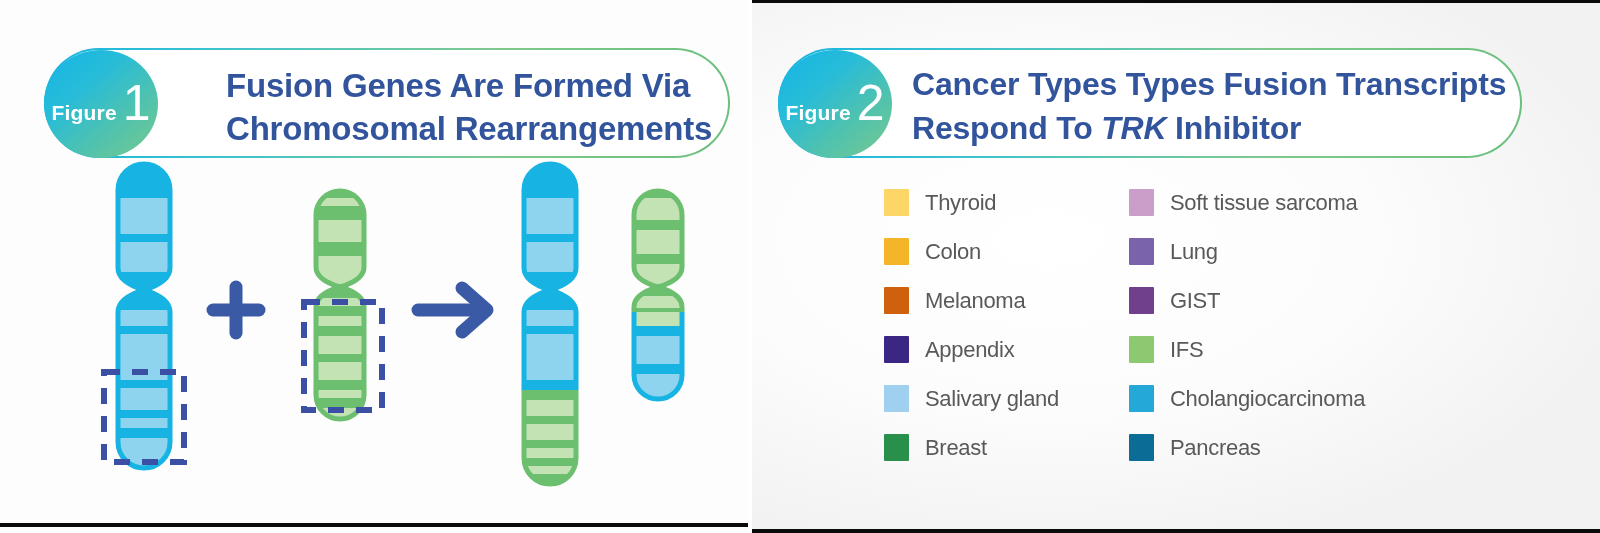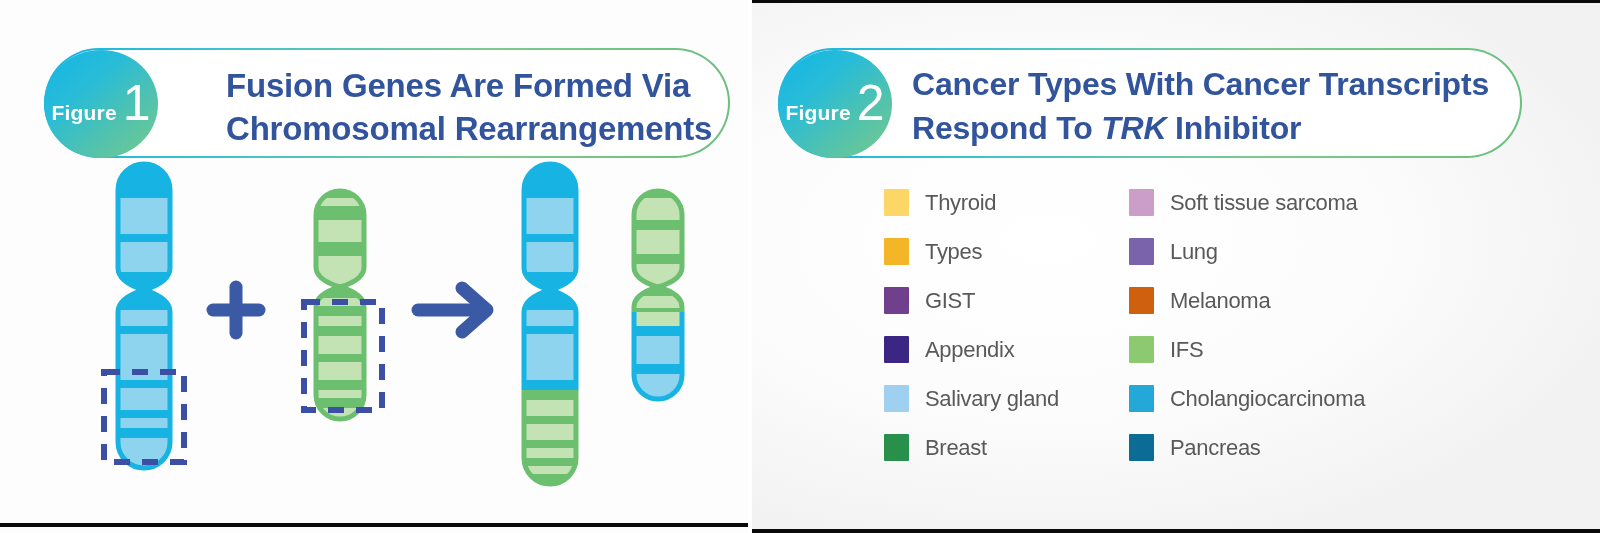--- a/index.html
+++ b/index.html
@@ -252,51 +252,51 @@
       <div class="pill" style="left:26px; top:48px; width:744px; height:110px;"></div>
 
       <div class="badge" style="left:26px; top:50px; width:114px; height:108px;">
         <div class="badge-inner">
           <span class="badge-word" style="font-size:21px;">Figure</span>
           <span class="badge-num" style="font-size:50px;">2</span>
         </div>
       </div>
 
       <div class="fig-title" style="left:160px; top:62px; width:620px; font-size:32px; line-height:44px;">
-        <div>Cancer Types With Cancer Transcripts</div>
+        <div>Cancer Types Types Fusion Transcripts</div>
         <div><span>Respond To </span><span class="ital">TRK</span><span> Inhibitor</span></div>
       </div>
     </div>
 
     <div id="legend">
         <div class="legend-item">
           <span class="swatch" style="background: rgb(252, 215, 103);"></span>
           <span class="legend-label">Thyroid</span>
         </div>
         <div class="legend-item">
           <span class="swatch" style="background: rgb(203, 157, 201);"></span>
           <span class="legend-label">Soft tissue sarcoma</span>
         </div>
         <div class="legend-item">
           <span class="swatch" style="background: rgb(245, 181, 40);"></span>
-          <span class="legend-label">Types</span>
+          <span class="legend-label">Colon</span>
         </div>
         <div class="legend-item">
           <span class="swatch" style="background: rgb(122, 99, 171);"></span>
           <span class="legend-label">Lung</span>
         </div>
         <div class="legend-item">
+          <span class="swatch" style="background: rgb(207, 97, 14);"></span>
+          <span class="legend-label">Melanoma</span>
+        </div>
+        <div class="legend-item">
           <span class="swatch" style="background: rgb(113, 64, 140);"></span>
           <span class="legend-label">GIST</span>
         </div>
         <div class="legend-item">
-          <span class="swatch" style="background: rgb(207, 97, 14);"></span>
-          <span class="legend-label">Melanoma</span>
-        </div>
-        <div class="legend-item">
           <span class="swatch" style="background: rgb(59, 39, 131);"></span>
           <span class="legend-label">Appendix</span>
         </div>
         <div class="legend-item">
           <span class="swatch" style="background: rgb(140, 201, 113);"></span>
           <span class="legend-label">IFS</span>
         </div>
         <div class="legend-item">
           <span class="swatch" style="background: rgb(159, 208, 240);"></span>
           <span class="legend-label">Salivary gland</span>

